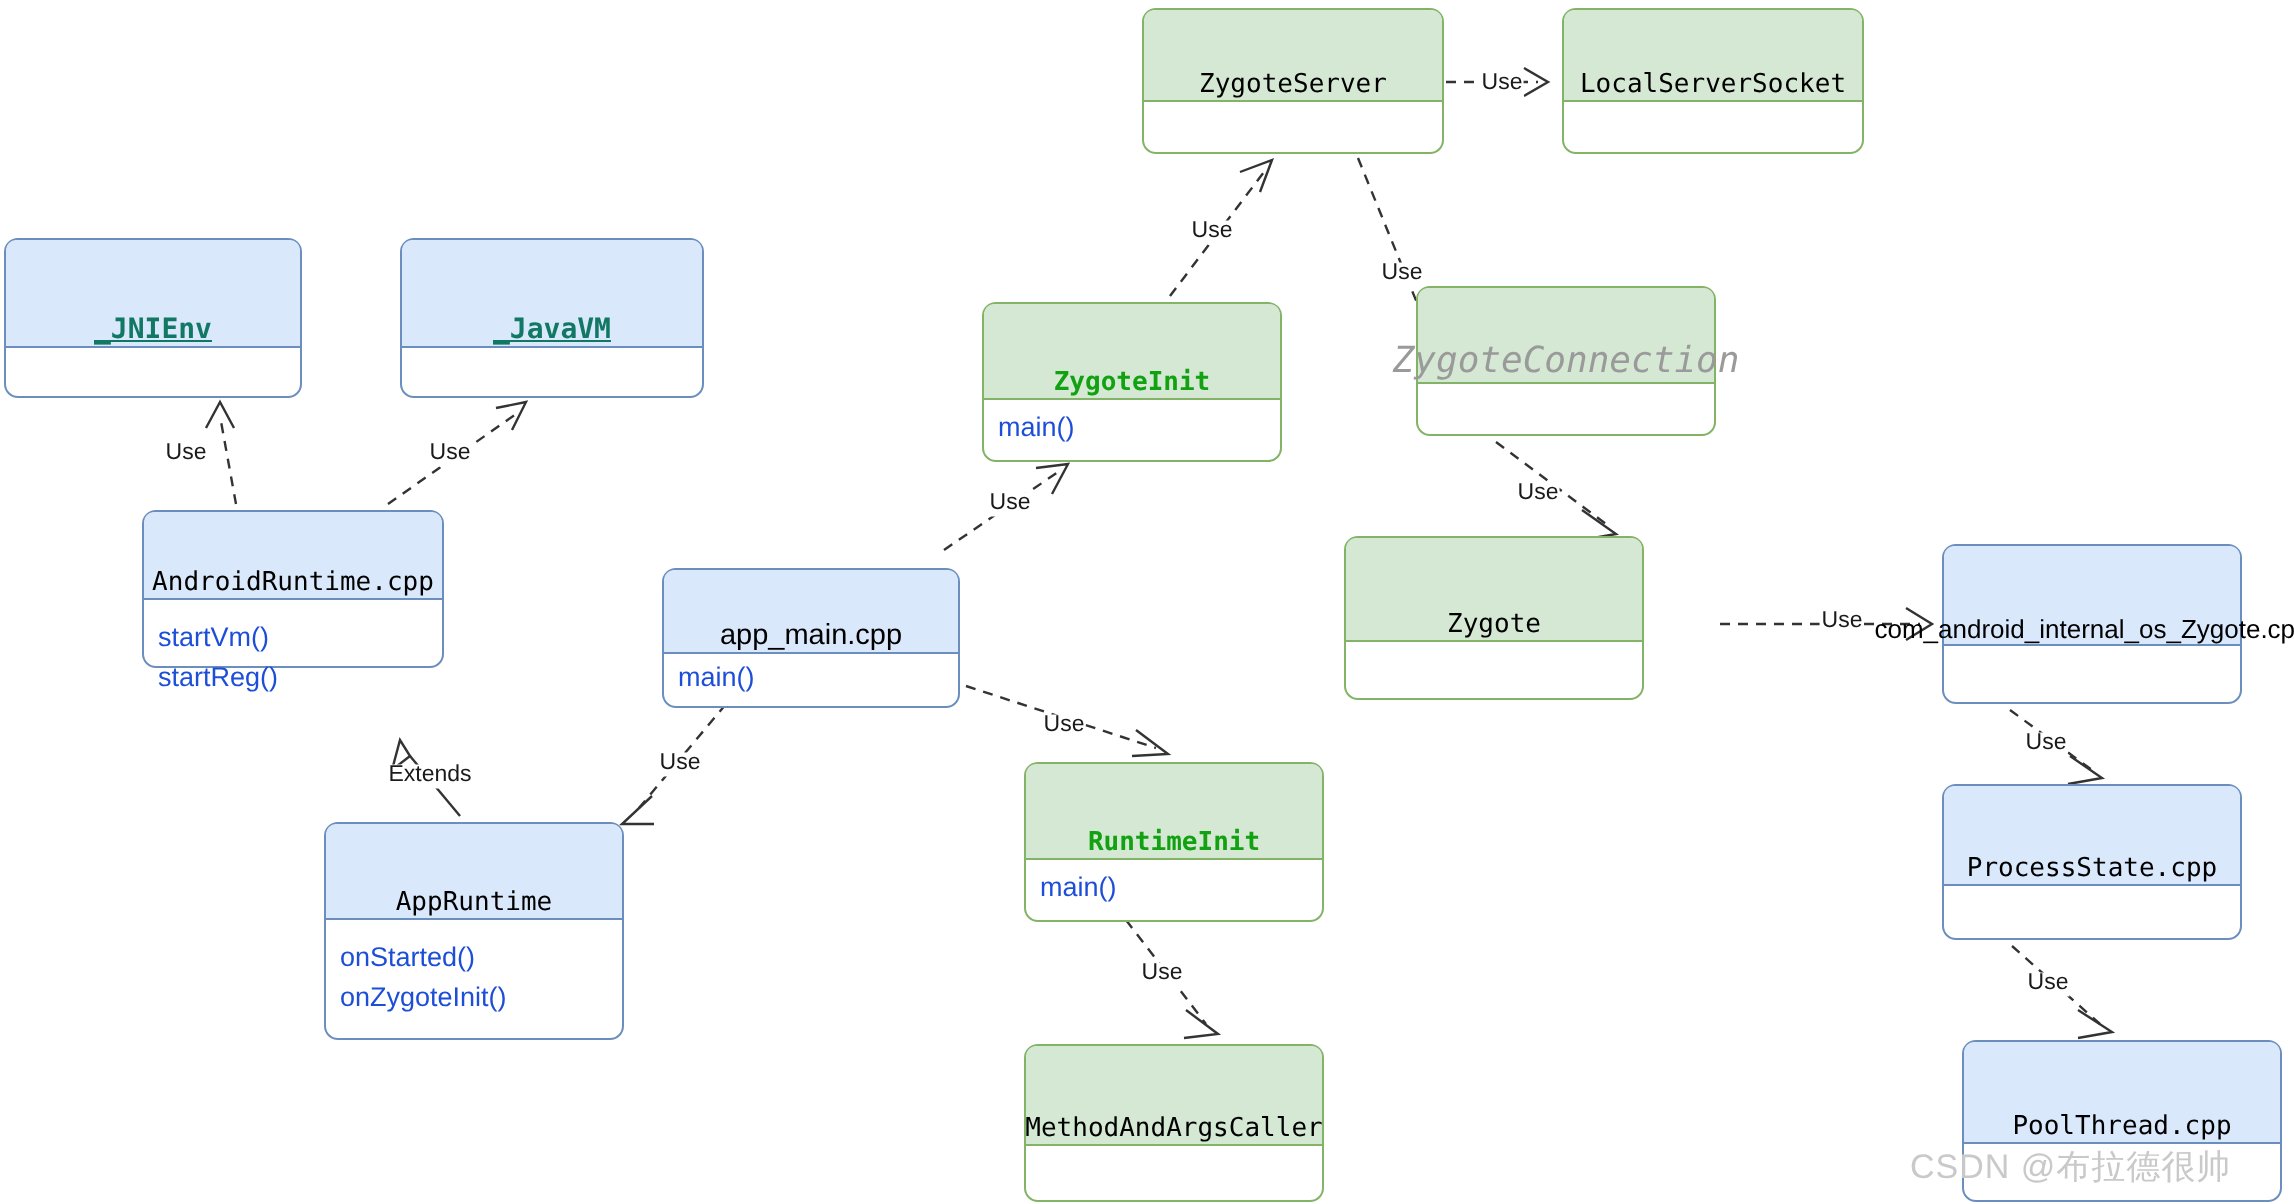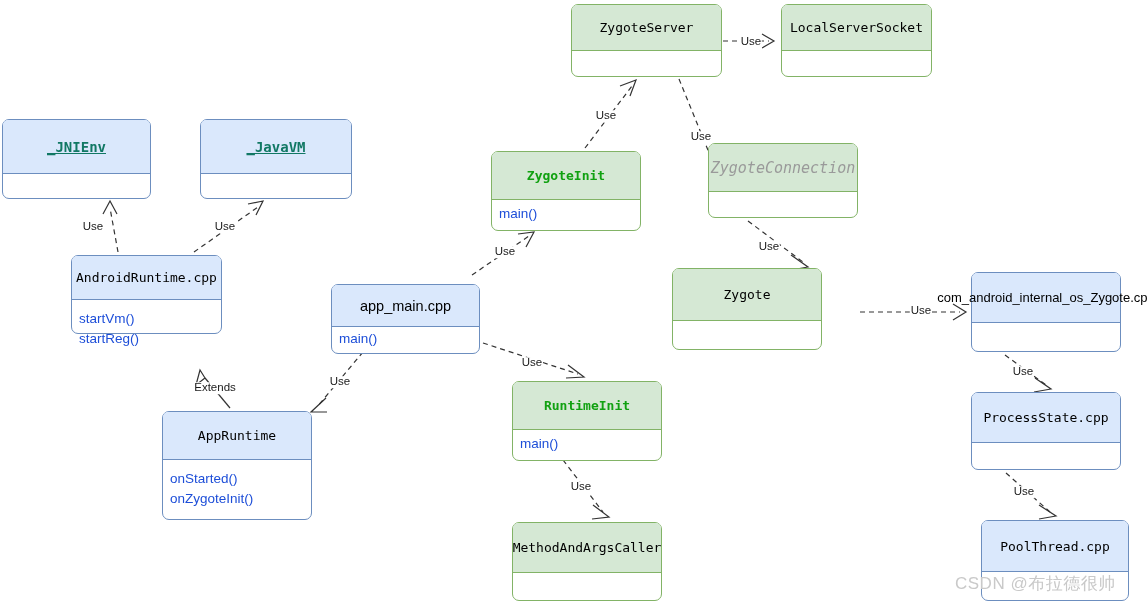--- a/index.html
+++ b/index.html
@@ -27,21 +27,21 @@
   .node {
     position: absolute;
     box-sizing: border-box;
     border-radius: 7px;
     overflow: visible;
     background: #ffffff;
   }
   .node .hdr {
     box-sizing: border-box;
     display: flex;
-    align-items: center;
+    align-items: flex-end;
     justify-content: center;
     white-space: nowrap;
   }
   .node .body {
     box-sizing: border-box;
     display: flex;
     flex-direction: column;
     justify-content: center;
     padding: 0 7px;
   }
@@ -94,21 +94,21 @@
     text-decoration: underline;
   }
   .t-bold-green {
     font-family: "DejaVu Sans Mono", monospace;
     font-size: 13px;
     font-weight: bold;
     color: #11a111;
   }
   .t-italic-gray {
     font-family: "DejaVu Sans Mono", monospace;
-    font-size: 15px;
+    font-size: 18px;
     font-style: italic;
     color: #9a9a9a;
   }
   .t-overflow {
     font-family: "Liberation Sans", sans-serif;
     font-size: 13px;
     color: #000000;
     position: absolute;
     left: 50%;
     transform: translateX(-50%);
@@ -289,21 +289,21 @@
           <span class="t-mono">ProcessState.cpp</span>
         </div>
         <div class="body" style="height: 25px;"></div>
       </div>
       <div class="node green" style="left: 512px; top: 522px; width: 150px; height: 79px;">
         <div class="hdr" style="height: 50px;">
           <span class="t-mono">MethodAndArgsCaller</span>
         </div>
         <div class="body" style="height: 26px;"></div>
       </div>
-      <div class="node blue" style="left: 981px; top: 520px; width: 148px; height: 81px;">
+      <div class="node blue" style="left: 981px; top: 520px; width: 160px; height: 81px;">
         <div class="hdr" style="height: 51px;">
           <span class="t-mono">PoolThread.cpp</span>
         </div>
         <div class="body" style="height: 27px;"></div>
       </div>
     </div>
 
   <div id="label-layer">
       <div class="edge-label" style="left: 751px; top: 42px; transform: translate(-50%, -50%);">Use</div>
       <div class="edge-label" style="left: 606px; top: 116px; transform: translate(-50%, -50%);">Use</div>

